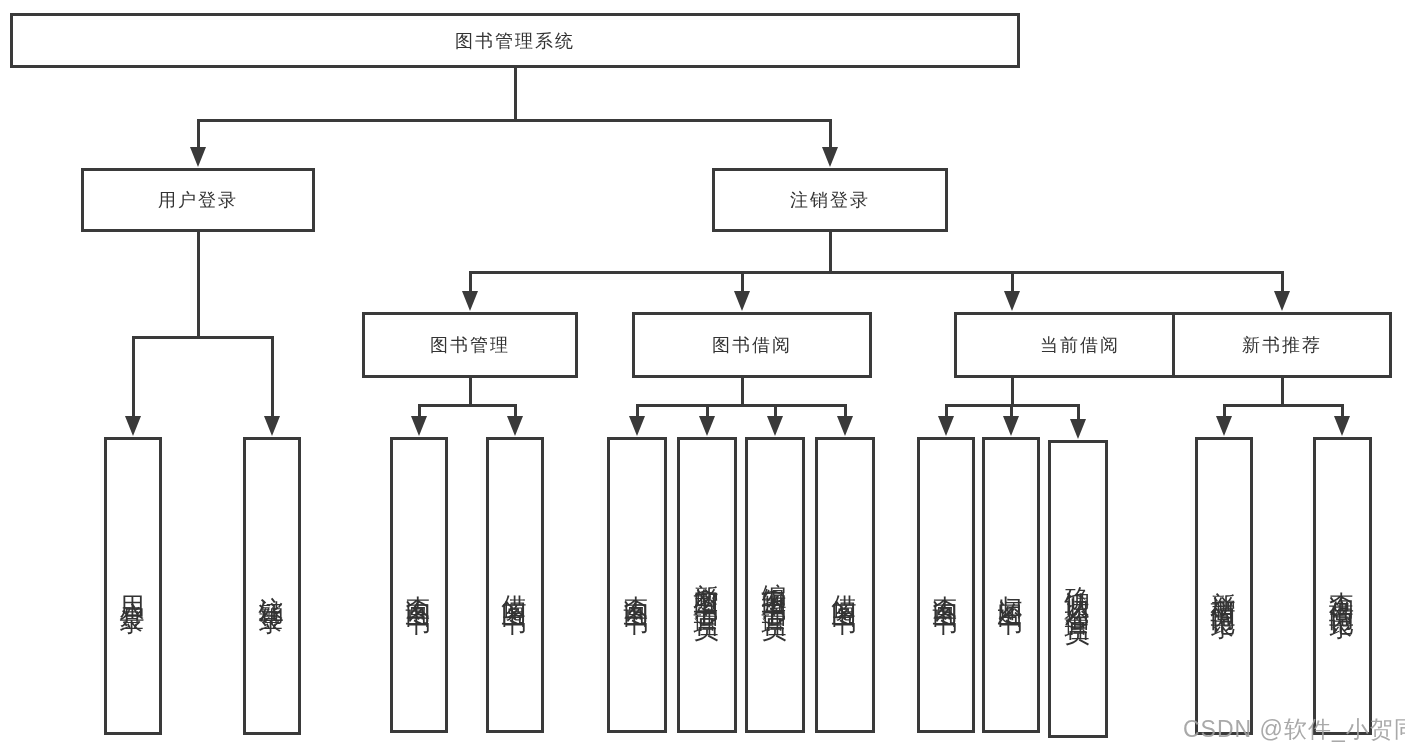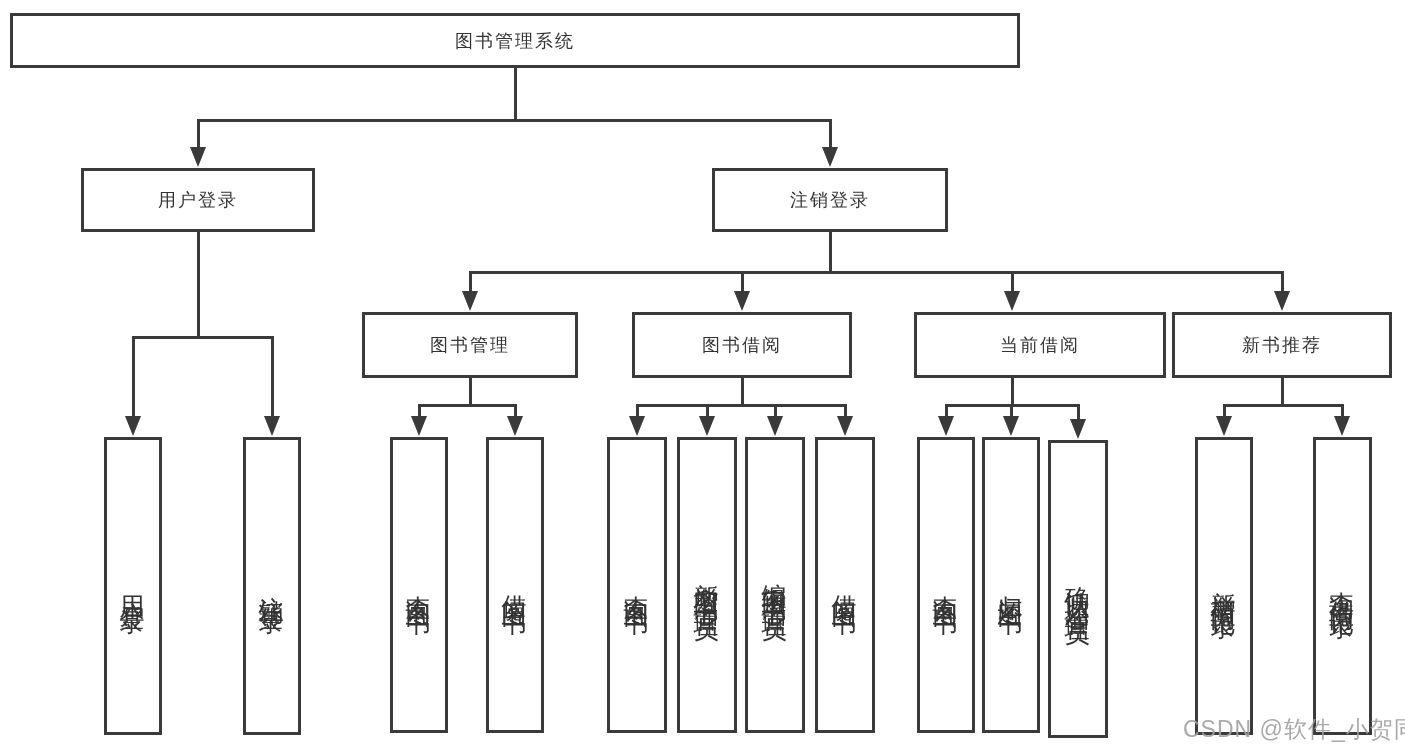--- a/index.html
+++ b/index.html
@@ -84,24 +84,24 @@
   <div class="node" style="left:81px;top:168px;width:234px;height:64px">
     <span class="lbl">用户登录</span>
   </div>
   <div class="node" style="left:712px;top:168px;width:236px;height:64px">
     <span class="lbl">注销登录</span>
   </div>
 
   <div class="node" style="left:362px;top:312px;width:216px;height:66px">
     <span class="lbl">图书管理</span>
   </div>
-  <div class="node" style="left:632px;top:312px;width:220px;height:66px">
+  <div class="node" style="left:632px;top:312px;width:240px;height:66px">
     <span class="lbl">图书借阅</span>
   </div>
-  <div class="node" style="left:914px;top:312px;width:252px;height:66px">
+  <div class="node" style="left:954px;top:312px;width:252px;height:66px">
     <span class="lbl">当前借阅</span>
   </div>
   <div class="node" style="left:1172px;top:312px;width:220px;height:66px">
     <span class="lbl">新书推荐</span>
   </div>
 
   <div class="node vert" style="left:104px;top:437px;width:58px;height:298px">
     <span class="lbl">用户登录</span>
   </div>
   <div class="node vert" style="left:243px;top:437px;width:58px;height:298px">

